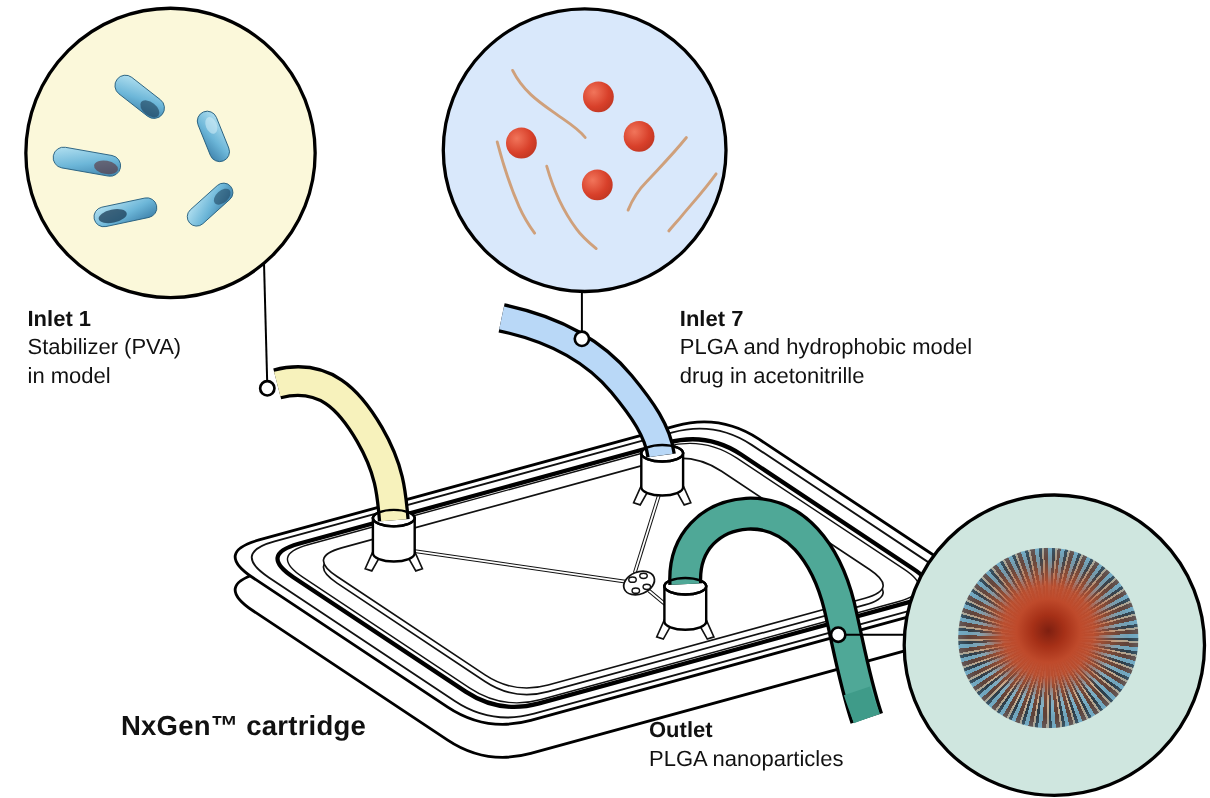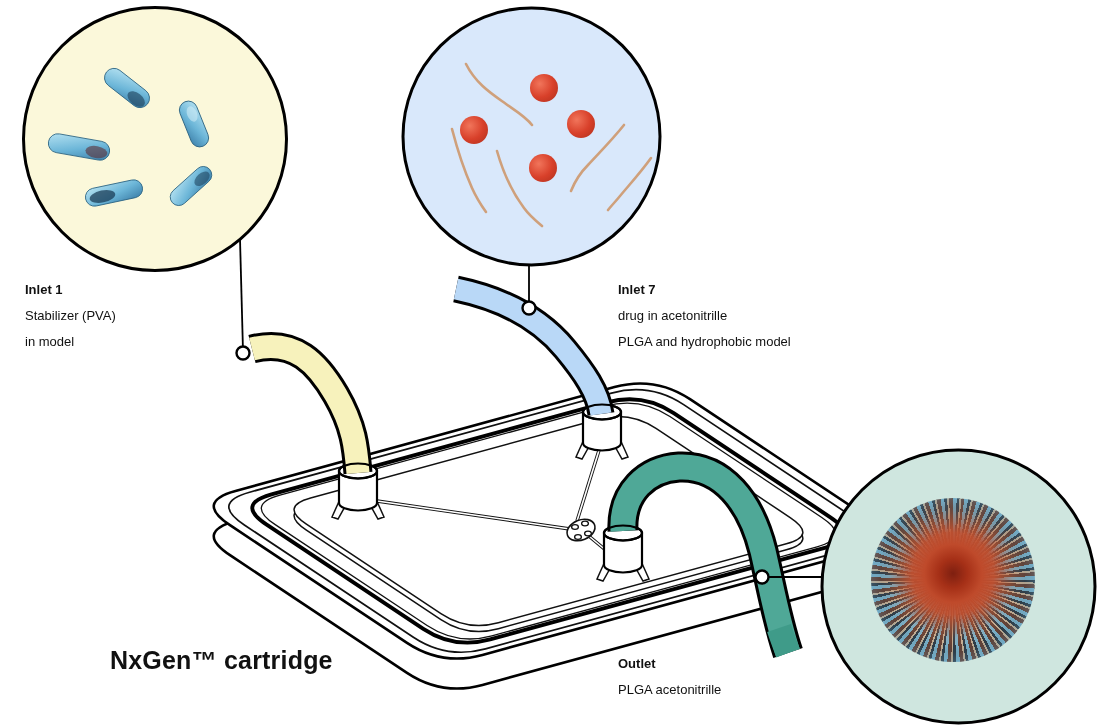--- a/index.html
+++ b/index.html
@@ -1,19 +1,19 @@
 <!DOCTYPE html>
 <html><head>
 <meta charset="utf-8">
 <style>
   html,body{margin:0;padding:0;background:#fff;}
   body{width:1100px;height:725px;position:relative;font-family:"Liberation Sans",sans-serif;color:#111;}
   .stage{position:absolute;inset:0;width:1100px;height:725px;overflow:hidden;background:#fff;}
   .stage svg{position:absolute;left:0;top:0;z-index:1;}
-  .label{position:absolute;z-index:3;font-size:13px;line-height:26px;}
+  .label{position:absolute;z-index:3;font-size:20px;line-height:26px;}
   .label-title{font-weight:700;}
   .cart-title{position:absolute;left:110px;top:646px;z-index:3;font-size:25px;font-weight:700;letter-spacing:.2px;}
   #nanoparticle{
     position:absolute;z-index:2;left:871px;top:498px;width:164px;height:164px;border-radius:50%;
     background:
       radial-gradient(circle at 50% 46%, #7e1f10 0%, #a63017 12%, #bf4a2b 24%, rgba(191,80,48,.93) 34%, rgba(165,85,58,.55) 45%, rgba(140,95,80,.22) 53%, rgba(0,0,0,0) 61%),
       radial-gradient(circle at 50% 50%, rgba(0,0,0,0) 50%, rgba(52,73,88,.25) 62%, rgba(94,144,172,.42) 74%, rgba(126,183,212,.55) 86%, rgba(84,124,148,.65) 97%),
       repeating-conic-gradient(from 8deg, #84c2dc 0deg 2.6deg, #2c3a44 2.6deg 4.6deg, #d9c09f 4.6deg 6deg, #6b4030 6deg 8.8deg);
   }
 </style>
@@ -157,24 +157,24 @@
 <div id="nanoparticle"></div>
 
 <div class="label" style="left:25px;top:277px">
   <div class="label-title">Inlet 1</div>
   <div class="label-line">Stabilizer (PVA)</div>
   <div class="label-line">in model</div>
 </div>
 
 <div class="label" style="left:618px;top:277px">
   <div class="label-title">Inlet 7</div>
+  <div class="label-line">PLGA and hydrophobic model</div>
   <div class="label-line">drug in acetonitrille</div>
-  <div class="label-line">PLGA and hydrophobic model</div>
 </div>
 
-<div class="label" style="left:618px;top:651px">
+<div class="label" style="left:590px;top:651px">
   <div class="label-title">Outlet</div>
-  <div class="label-line">PLGA acetonitrille</div>
+  <div class="label-line">PLGA nanoparticles</div>
 </div>
 
 <div class="cart-title">NxGen™ cartridge</div>
 
 </div>
 
 </body></html>

